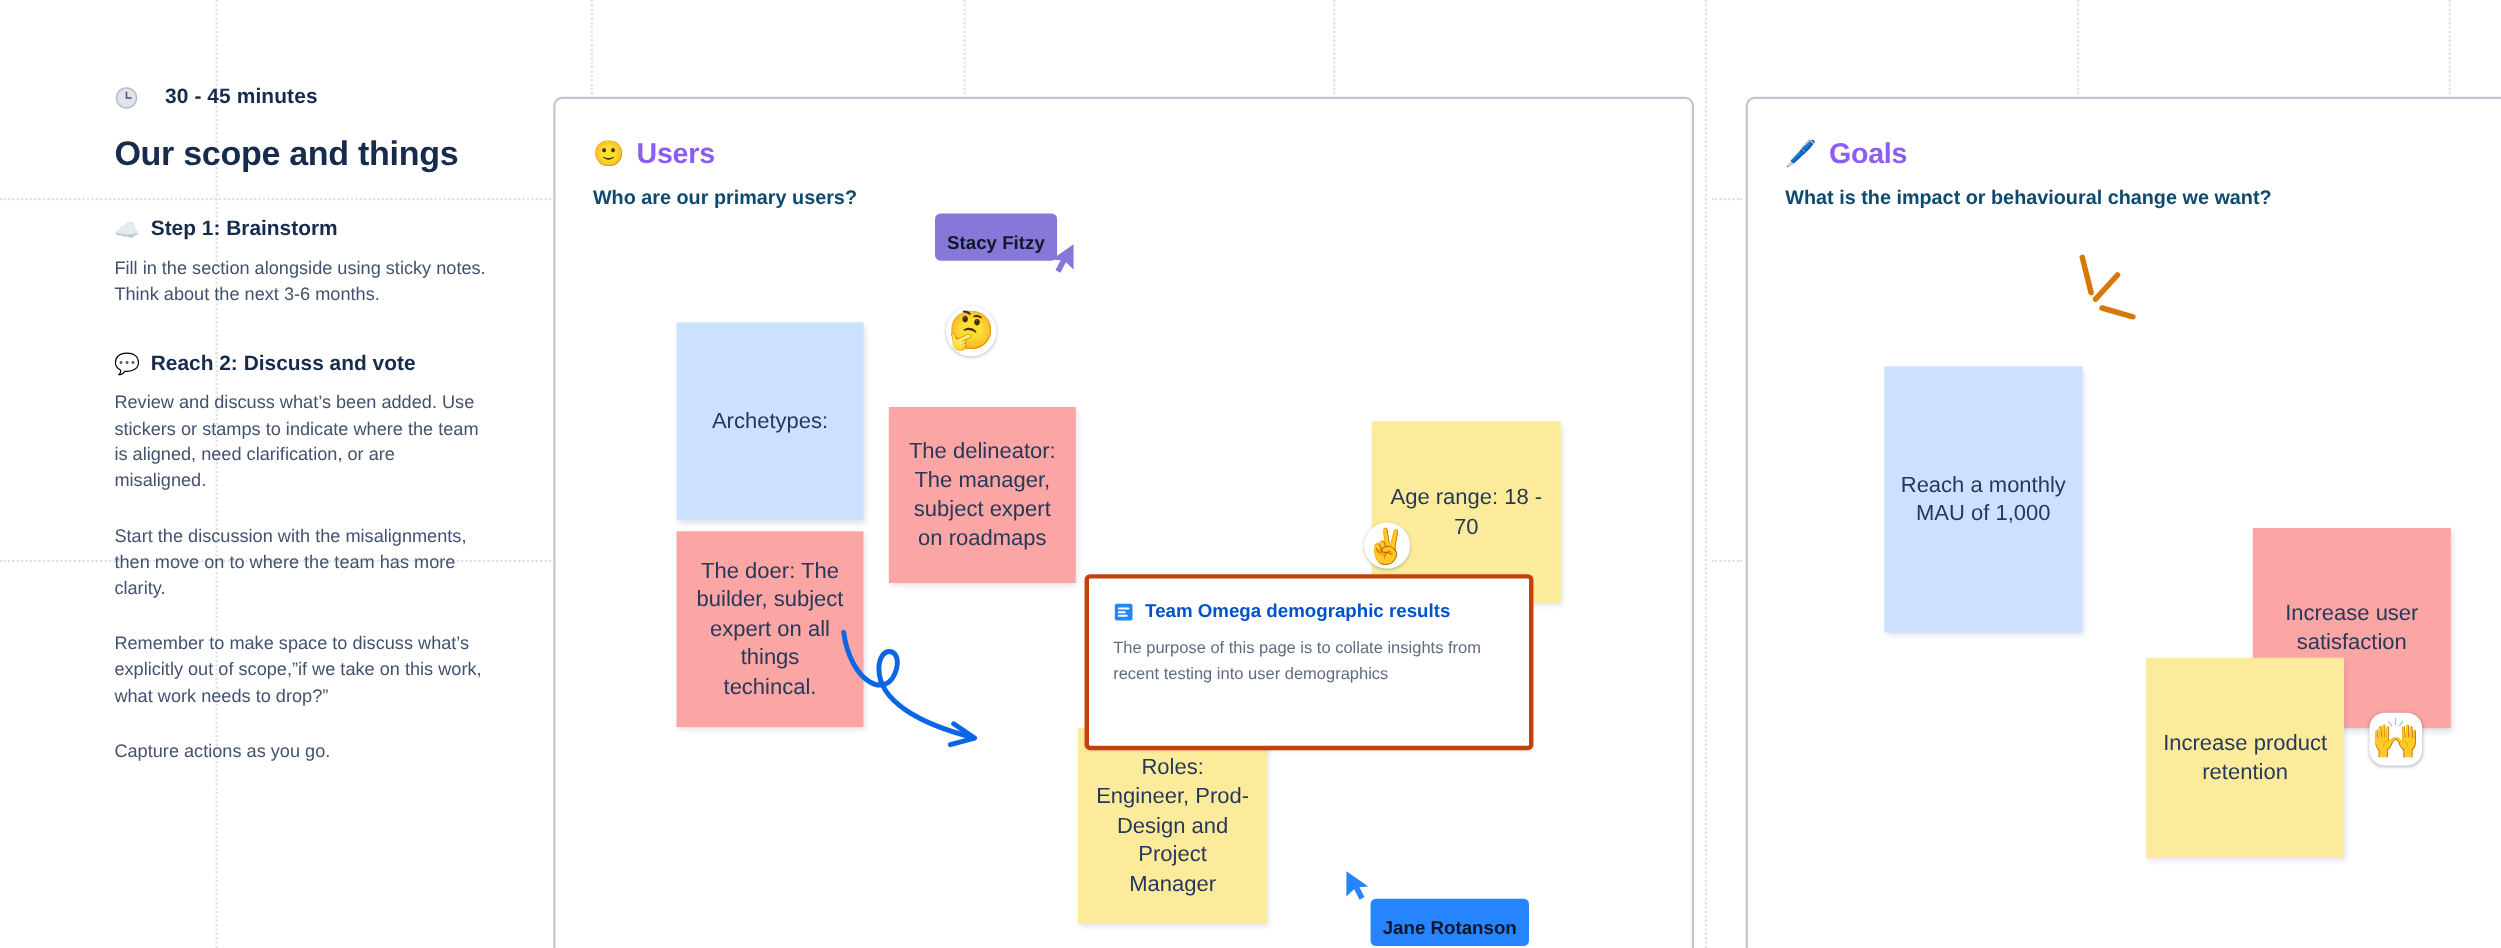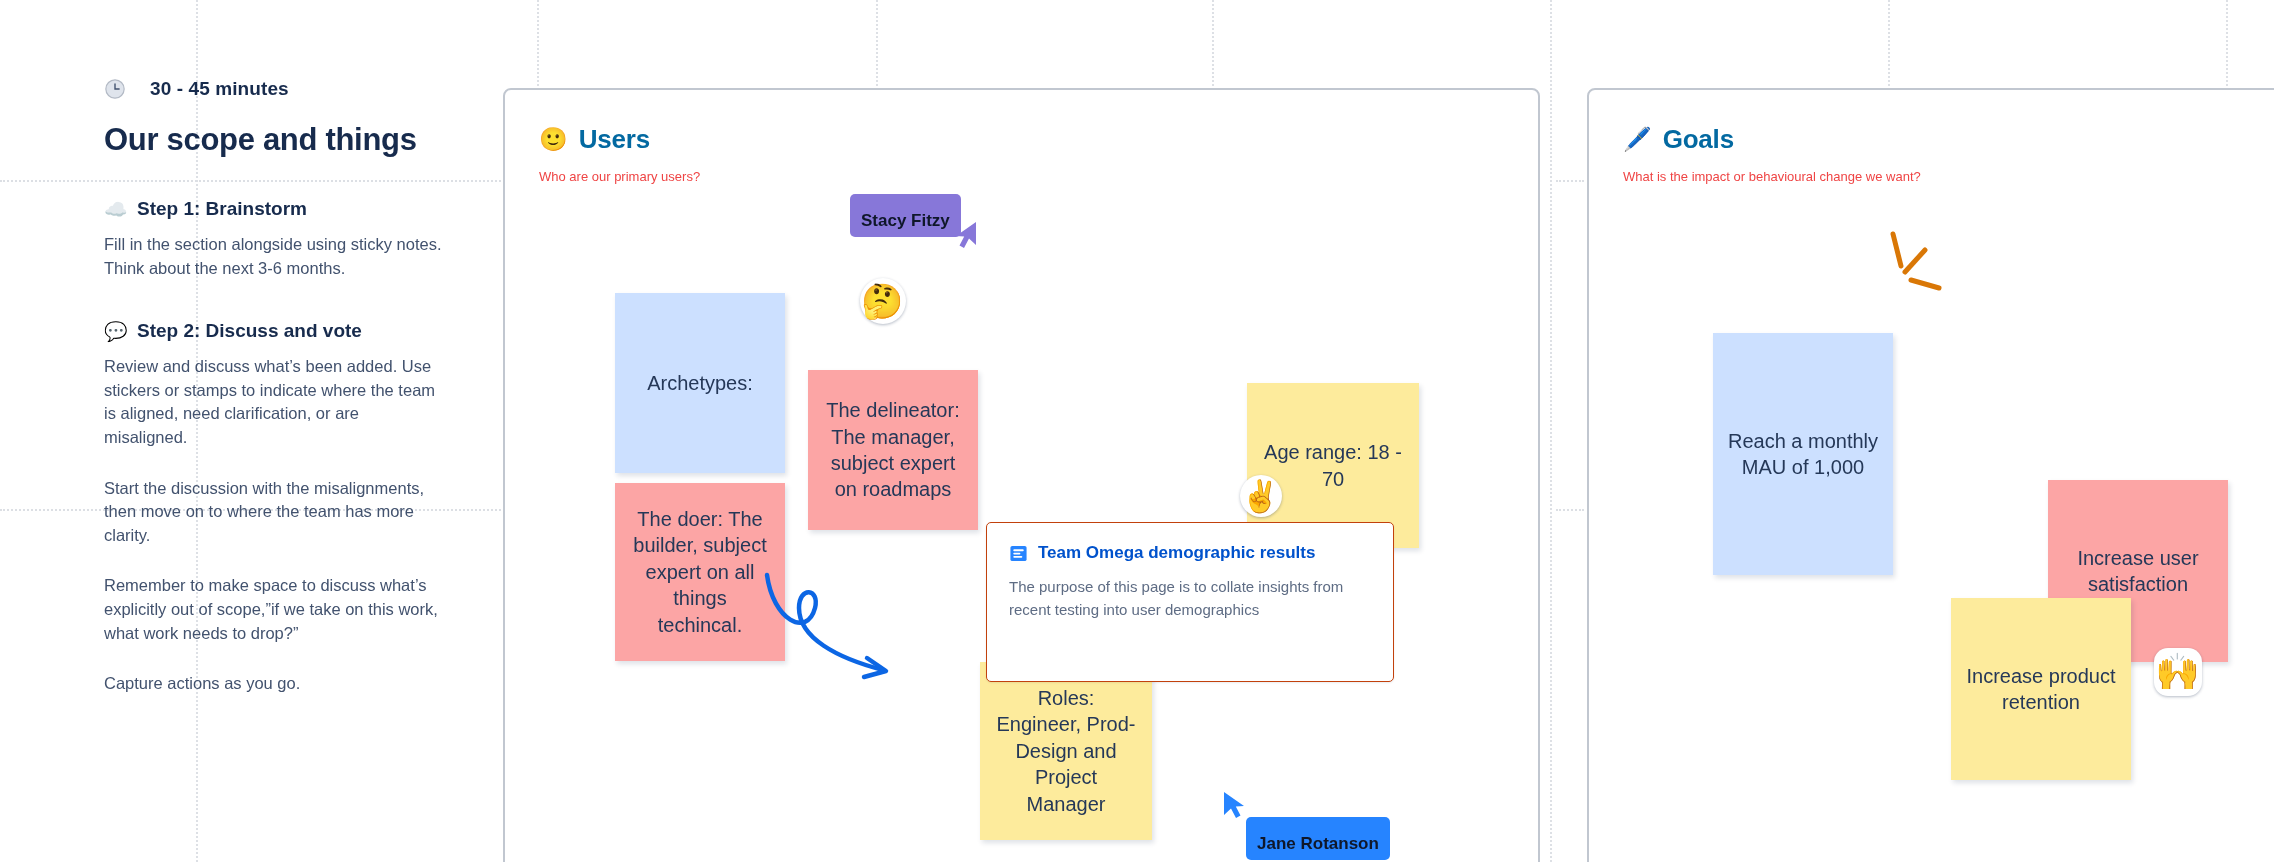--- a/index.html
+++ b/index.html
@@ -55,43 +55,43 @@
   .panel {
     position: absolute;
     background: #ffffff;
     border: 2px solid #c1c7d0;
     border-radius: 8px;
     overflow: visible;
   }
   .panel-head { position: absolute; left: 34px; top: 34px; }
   .panel-title-row { display: flex; align-items: center; gap: 11px; }
   .panel-emoji { font-size: 23px; line-height: 1; }
-  .panel-title { font-size: 26px; font-weight: 700; color: #0369a1; letter-spacing: -.2px; }
-  .panel-sub { margin-top: 14px; font-size: 13px; color: #ef4444; }
+  .panel-title { font-size: 26px; font-weight: 700; color: #8b5cf6; letter-spacing: -.2px; }
+  .panel-sub { margin-top: 14px; font-size: 18px; color: #0c4a6e; font-weight: bold; }
 
   
   .sticky {
     position: absolute;
     display: flex; align-items: center; justify-content: center;
     text-align: center;
     font-size: 20px; line-height: 1.32;
     color: #253858;
     padding: 10px 14px;
     box-shadow: 2px 3px 5px rgba(9,30,66,.13);
     margin-top: 48px;
   }
   .sticky.blue   { background: #cce0ff; }
   .sticky.orange { background: #fca5a5; }
   .sticky.yellow { background: #fdeb9c; }
 
   
   .doc-card {
     position: absolute;
     background: #ffffff;
-    border: 1px solid #c2410c;
+    border: 4px solid #c2410c;
     border-radius: 5px;
     box-shadow: 0 1px 2px rgba(9,30,66,.08);
     padding: 20px 22px 24px 22px;
   }
   .doc-title-row { display: flex; align-items: center; gap: 10px; }
   .doc-icon { width: 19px; height: 19px; flex: 0 0 auto; display:block; }
   .doc-title { font-size: 17px; font-weight: 700; color: #0052cc; }
   .doc-desc {
     margin-top: 12px; font-size: 15px; line-height: 1.55; color: #5e6c84;
     max-width: 350px;
@@ -153,21 +153,21 @@
     <h1 class="page-title">Our scope and things</h1>
 
     <div class="step-head">
       <div class="step-emoji">☁️</div>
       <div class="step-title">Step 1: Brainstorm</div>
     </div>
     <p class="body-p">Fill in the section alongside using sticky notes. Think about the next 3-6 months.</p>
 
     <div class="step-head">
       <div class="step-emoji">💬</div>
-      <div class="step-title">Step 2: Discuss and vote</div>
+      <div class="step-title">Reach 2: Discuss and vote</div>
     </div>
     <p class="body-p">Review and discuss what’s been added. Use stickers or stamps to indicate where the team is aligned, need clarification, or are misaligned.</p>
     <p class="body-p">Start the discussion with the misalignments, then move on to where the team has more clarity.</p>
     <p class="body-p">Remember to make space to discuss what’s explicitly out of scope,”if we take on this work, what work needs to drop?”</p>
     <p class="body-p">Capture actions as you go.</p>
   </div>
 
   <div class="panel" style="left:503px; top:88px; width:1037px; height:790px;">
 
     <div class="panel-head">

